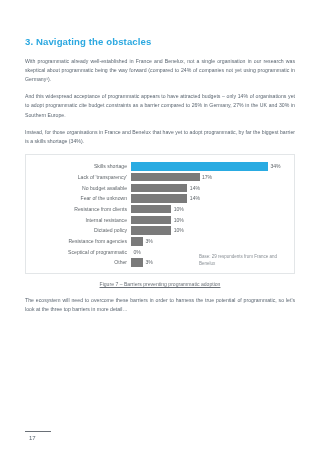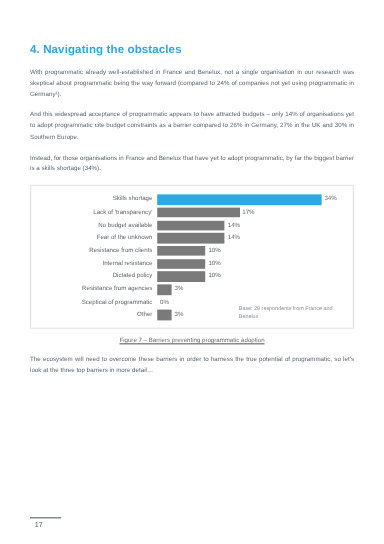--- a/index.html
+++ b/index.html
@@ -144,21 +144,21 @@
     font-size: 6px;
     color: #5a6570;
     padding-left: 4px;
   }
 </style>
 </head>
 <body>
 
 <div class="page">
 
-  <h1 class="heading">4. Navigating the obstacles</h1>
+  <h1 class="heading">3. Navigating the obstacles</h1>
 
   <p class="para">With programmatic already well-established in France and Benelux, not a single organisation in our research was skeptical about programmatic being the way forward (compared to 24% of companies not yet using programmatic in Germany¹).</p>
   <p class="para">And this widespread acceptance of programmatic appears to have attracted budgets – only 14% of organisations yet to adopt programmatic cite budget constraints as a barrier compared to 26% in Germany, 27% in the UK and 30% in Southern Europe.</p>
   <p class="para">Instead, for those organisations in France and Benelux that have yet to adopt programmatic, by far the biggest barrier is a skills shortage (34%).</p>
 
   <div class="chart-panel">
     <div class="chart-rows" id="chart-rows">
         <div class="chart-row">
           <div class="cat-label">Skills shortage</div>
           <div class="bar-area">

